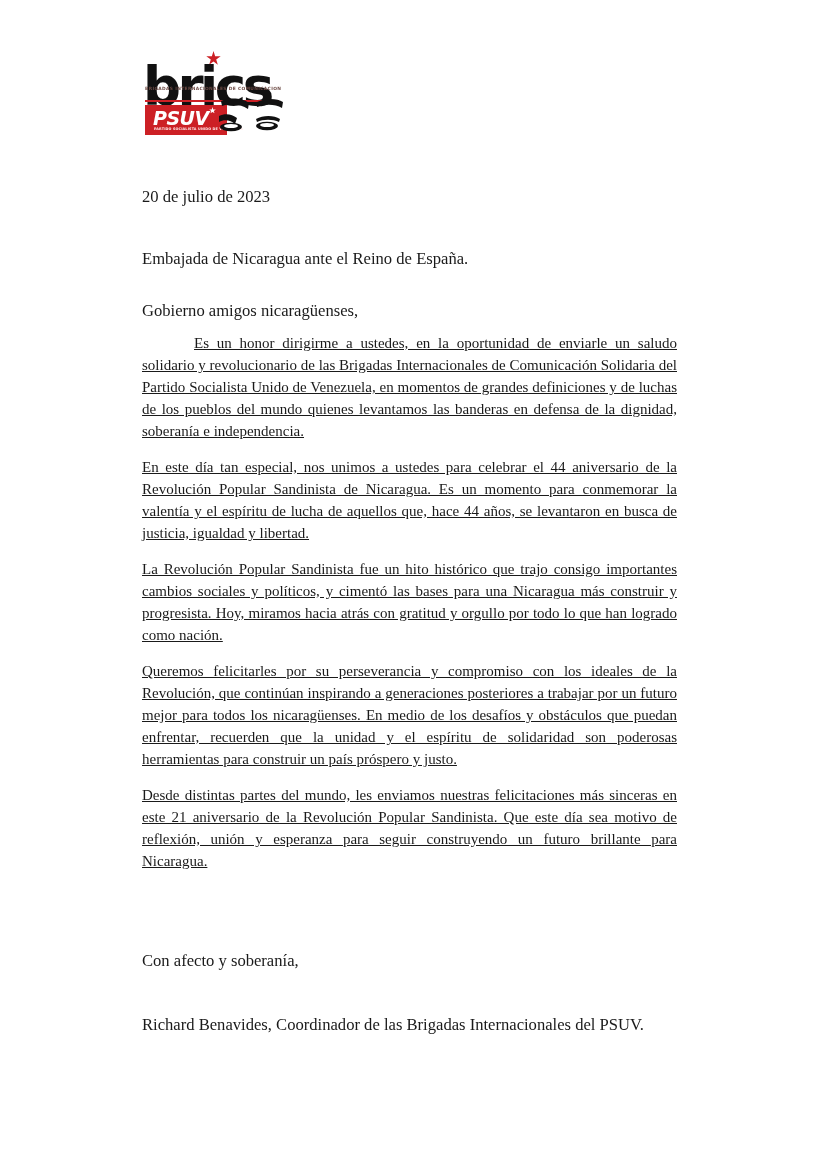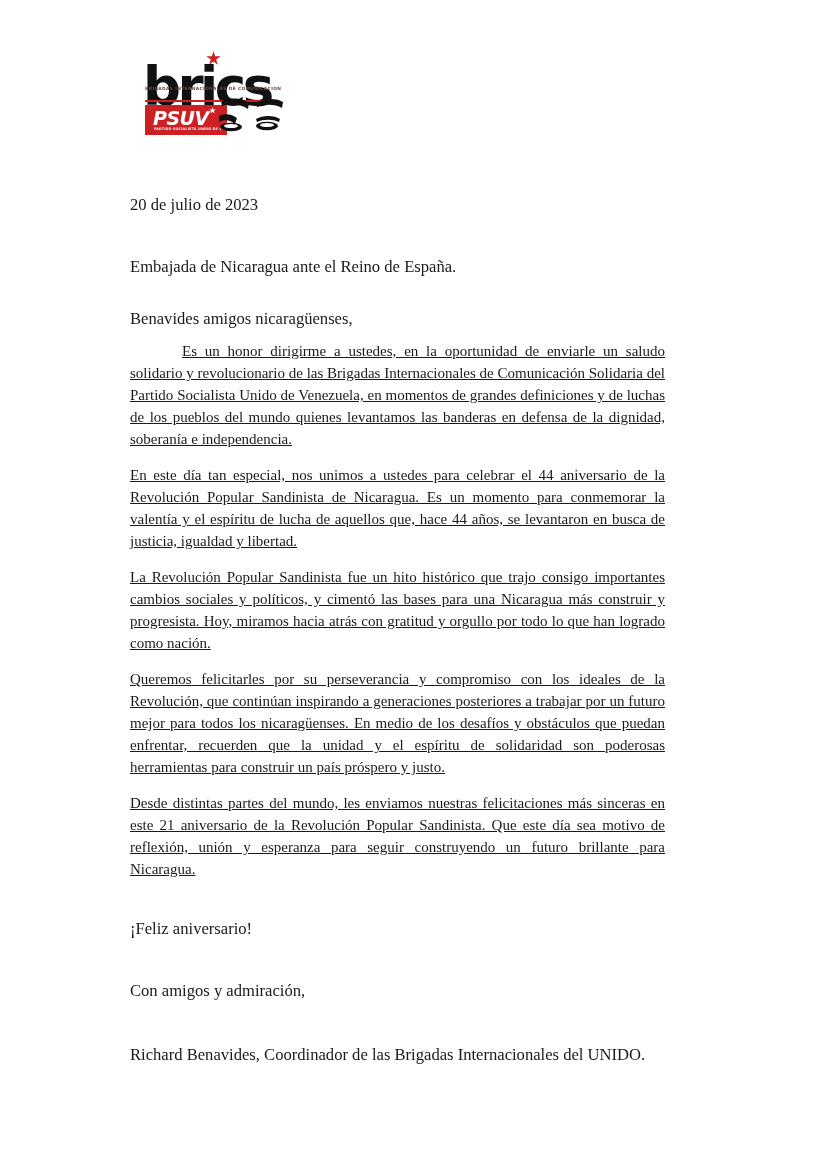--- a/index.html
+++ b/index.html
@@ -121,24 +121,23 @@
     position: absolute;
     left: 76px;
     top: 50px;
     width: 66px;
     height: 42px;
   }
 
   
   .letter {
     position: absolute;
-    left: 130px;
+    left: 142px;
     top: 186px;
     width: 535px;
-    margin-top: 8px;
   }
   .line {
     font-size: 16.6px;
     line-height: 22px;
     text-align: left;
   }
   .para {
     font-size: 15px;
     line-height: 22px;
     text-align: justify;
@@ -203,21 +202,21 @@
 
     <div class="sp-date"></div>
 
 
     <div class="sp-addr"></div>
 
     <div class="line">Embajada de Nicaragua ante el Reino de España.</div>
 
     <div class="sp-addr2"></div>
 
-    <div class="line">Benavides amigos nicaragüenses,</div>
+    <div class="line">Gobierno amigos nicaragüenses,</div>
 
     <div class="sp-greet"></div>
 
     <p class="para indented">Es un honor dirigirme a ustedes, en la oportunidad de enviarle un saludo solidario y  revolucionario de las Brigadas Internacionales de Comunicación Solidaria del Partido Socialista Unido de Venezuela,  en momentos de grandes definiciones y de luchas de los pueblos del mundo quienes levantamos las banderas en defensa de la dignidad, soberanía e independencia.</p>
 
     <div class="sp-para"></div>
 
     <p class="para">En este día tan especial, nos unimos a ustedes para celebrar el 44 aniversario de la Revolución Popular Sandinista de Nicaragua. Es un momento para conmemorar la valentía y el espíritu de lucha de aquellos que, hace 44 años, se levantaron en busca de justicia, igualdad y libertad.</p>
 
     <div class="sp-para"></div>
@@ -227,24 +226,23 @@
     <div class="sp-para"></div>
 
     <p class="para">Queremos felicitarles por su perseverancia y compromiso con los ideales de la Revolución, que continúan inspirando a generaciones posteriores a trabajar por un futuro mejor para todos los nicaragüenses. En medio de los desafíos y obstáculos que puedan enfrentar, recuerden que la unidad y el espíritu de solidaridad son poderosas herramientas para construir un país próspero y justo.</p>
 
     <div class="sp-para"></div>
 
     <p class="para">Desde distintas partes del mundo, les enviamos nuestras felicitaciones más sinceras en este 21 aniversario de la Revolución Popular Sandinista. Que este día sea motivo de reflexión, unión y esperanza para seguir construyendo un futuro brillante para Nicaragua.</p>
 
     <div class="sp-feliz"></div>
 
-    <div class="line">¡Feliz aniversario!</div>
 
     <div class="sp-afecto"></div>
 
-    <div class="line">Con amigos y admiración,</div>
+    <div class="line">Con afecto y soberanía,</div>
 
     <div class="sp-firma"></div>
 
-    <div class="line">Richard Benavides, Coordinador de las Brigadas Internacionales del UNIDO.</div>
+    <div class="line">Richard Benavides, Coordinador de las Brigadas Internacionales del PSUV.</div>
 
   </div>
 </div>
 
 </body></html>

